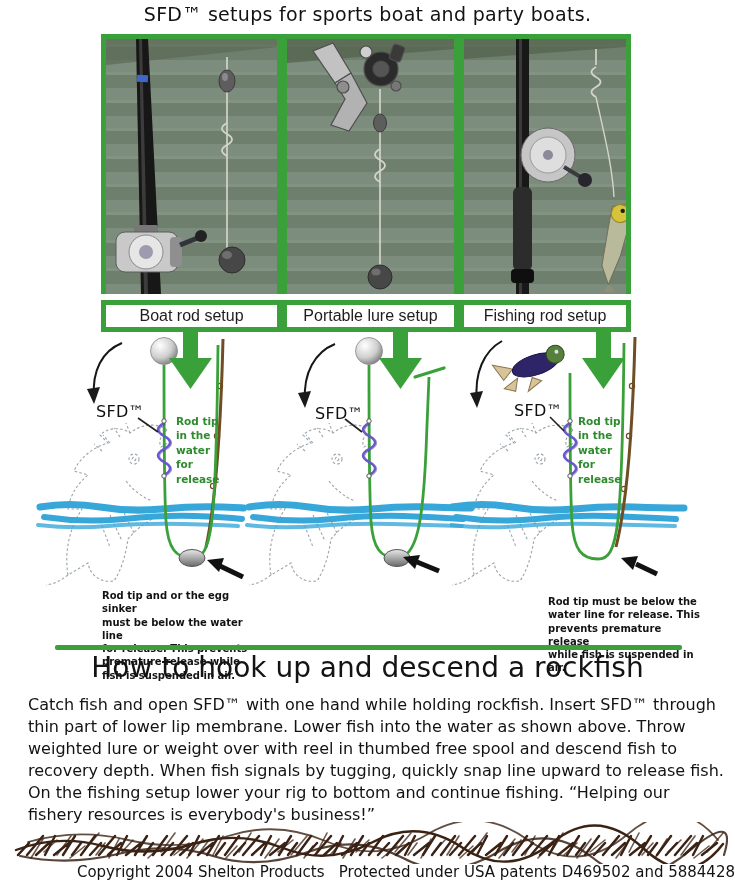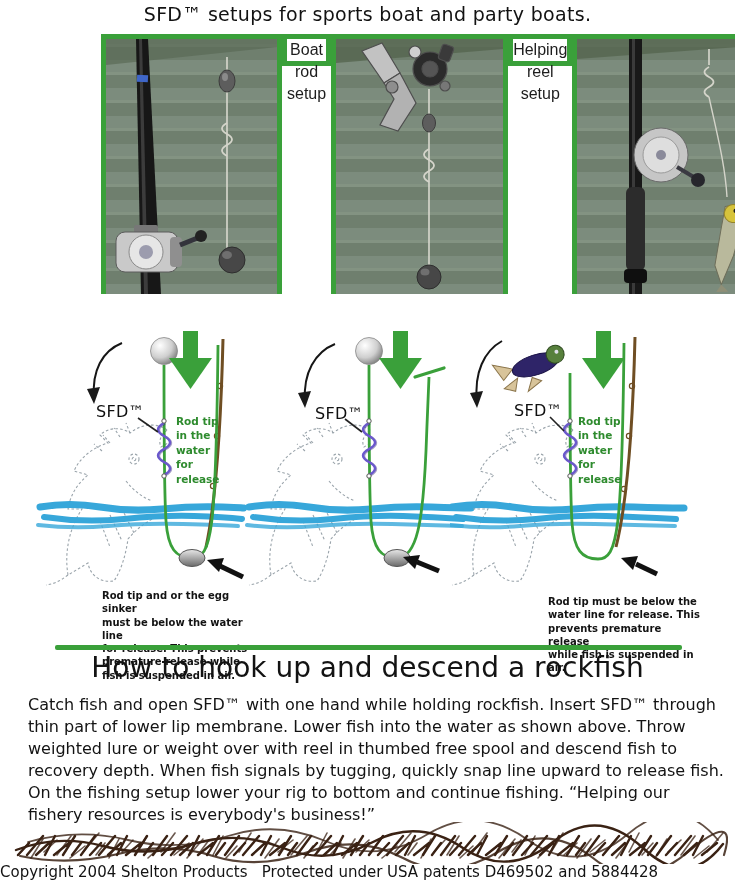--- a/index.html
+++ b/index.html
@@ -1,41 +1,41 @@
 <!DOCTYPE html>
 <html style="--accent-green: #3aa03a; --note-green: #2e8b2e; --water-blue: #37a7da; --scribble-brown: #3a2214; --deck-green: #7c8c7d;"><head>
 <meta charset="utf-8">
 <style>
   html,body{margin:0;padding:0;background:#ffffff;}
   .page{position:relative;width:735px;height:890px;background:#fff;overflow:hidden;
         font-family:"DejaVu Sans",sans-serif;color:#141414;}
   .title{position:absolute;top:3px;left:0;width:735px;margin:0;text-align:center;
          font-size:19px;font-weight:400;letter-spacing:.3px;color:#121212;}
   .photo-strip{position:absolute;left:101px;top:34px;display:flex;}
-  .photo-col{display:flex;}
+  .photo-col{display:flex;flex-direction:column;gap:6px;}
   .photo-frame{border:5px solid var(--accent-green,#3aa03a);border-bottom:none;font-size:0;background:#7c8c7d;}
   .label-box{border:5px solid var(--accent-green,#3aa03a);background:#fff;text-align:center;
              height:22px;line-height:22px;font-family:"Liberation Sans",sans-serif;
              font-size:16px;color:#1d1d1d;}
   .diagram{position:absolute;top:331px;height:322px;}
   .diagram .dsvg{position:absolute;left:0;top:0;}
   .sfd-label{position:absolute;font-size:16px;color:#101010;letter-spacing:.3px;}
   .rodtip-note{position:absolute;font-size:10.5px;font-weight:700;line-height:1.38;
                color:var(--note-green,#2e8b2e);white-space:pre-line;}
   .caption{position:absolute;font-size:10px;font-weight:700;line-height:1.33;color:#131313;
            white-space:pre-line;margin-top:8px;}
   .divider{position:absolute;left:55px;top:645px;width:627px;height:5px;border-radius:2px;
            background:var(--accent-green,#3aa03a);}
   .heading{position:absolute;top:651px;left:0;width:735px;margin:0;text-align:center;
            font-size:28px;font-weight:400;color:#131313;}
   .bodytext{position:absolute;top:686px;left:20px;width:698px;margin:8px;
             font-size:16px;line-height:1.38;color:#131313;}
   .scribble{position:absolute;left:8px;top:822px;}
   .scr{stroke:var(--scribble-brown,#3a2214);}
-  .copyright{position:absolute;top:863px;left:0;width:735px;text-align:left;
+  .copyright{position:absolute;top:863px;left:0;width:735px;text-align:right;
              font-size:15px;color:#131313;white-space:pre;}
   
   .gf{fill:var(--accent-green,#3aa03a);}
   .gs{stroke:var(--accent-green,#3aa03a);fill:none;}
   .coil{stroke:#6a58cc;fill:none;}
   .coil2{stroke:#372a7e;fill:none;opacity:.45;}
   .water path{stroke:var(--water-blue,#37a7da);fill:none;stroke-linecap:round;}
   .sketch{stroke:#9aa4ab;fill:none;stroke-width:1.1;stroke-dasharray:2.6 2.2;}
   .rodline{stroke:#6f4e23;fill:none;}
   .blk{stroke:#161616;fill:none;}
@@ -106,21 +106,21 @@
           <g>
             <path d="M93,50 L93,230" stroke="#d9d9cf" stroke-width="1.6" fill="none"></path>
             <ellipse cx="93" cy="84" rx="6.5" ry="9" fill="#5d5d5d" stroke="#3c3c3c"></ellipse>
             <path d="M93,110 q-10,5.5 0,11 q10,5.5 0,11 q-10,5.5 0,11" stroke="#d4d4ca" stroke-width="1.8" fill="none"></path>
             <circle cx="93" cy="238" r="12" fill="#474747" stroke="#2e2e2e"></circle>
             <ellipse cx="89" cy="233" rx="4.5" ry="3.5" fill="#6f6f6f"></ellipse>
           </g>
         </svg>
       </div>
       <div class="label-box">
-        <span>Helping reel setup</span>
+        <span>Portable lure setup</span>
       </div>
     </div>
 
     <div class="photo-col">
       <div class="photo-frame">
         <svg width="162" height="255" viewBox="0 0 162 255">
           <rect width="162" height="255" fill="url(#deck1)"></rect>
           <polygon points="0,0 162,0 162,8 0,20" fill="#55654f" opacity=".8"></polygon>
           <g>
             <rect x="52" y="0" width="13" height="255" fill="#181818"></rect>

